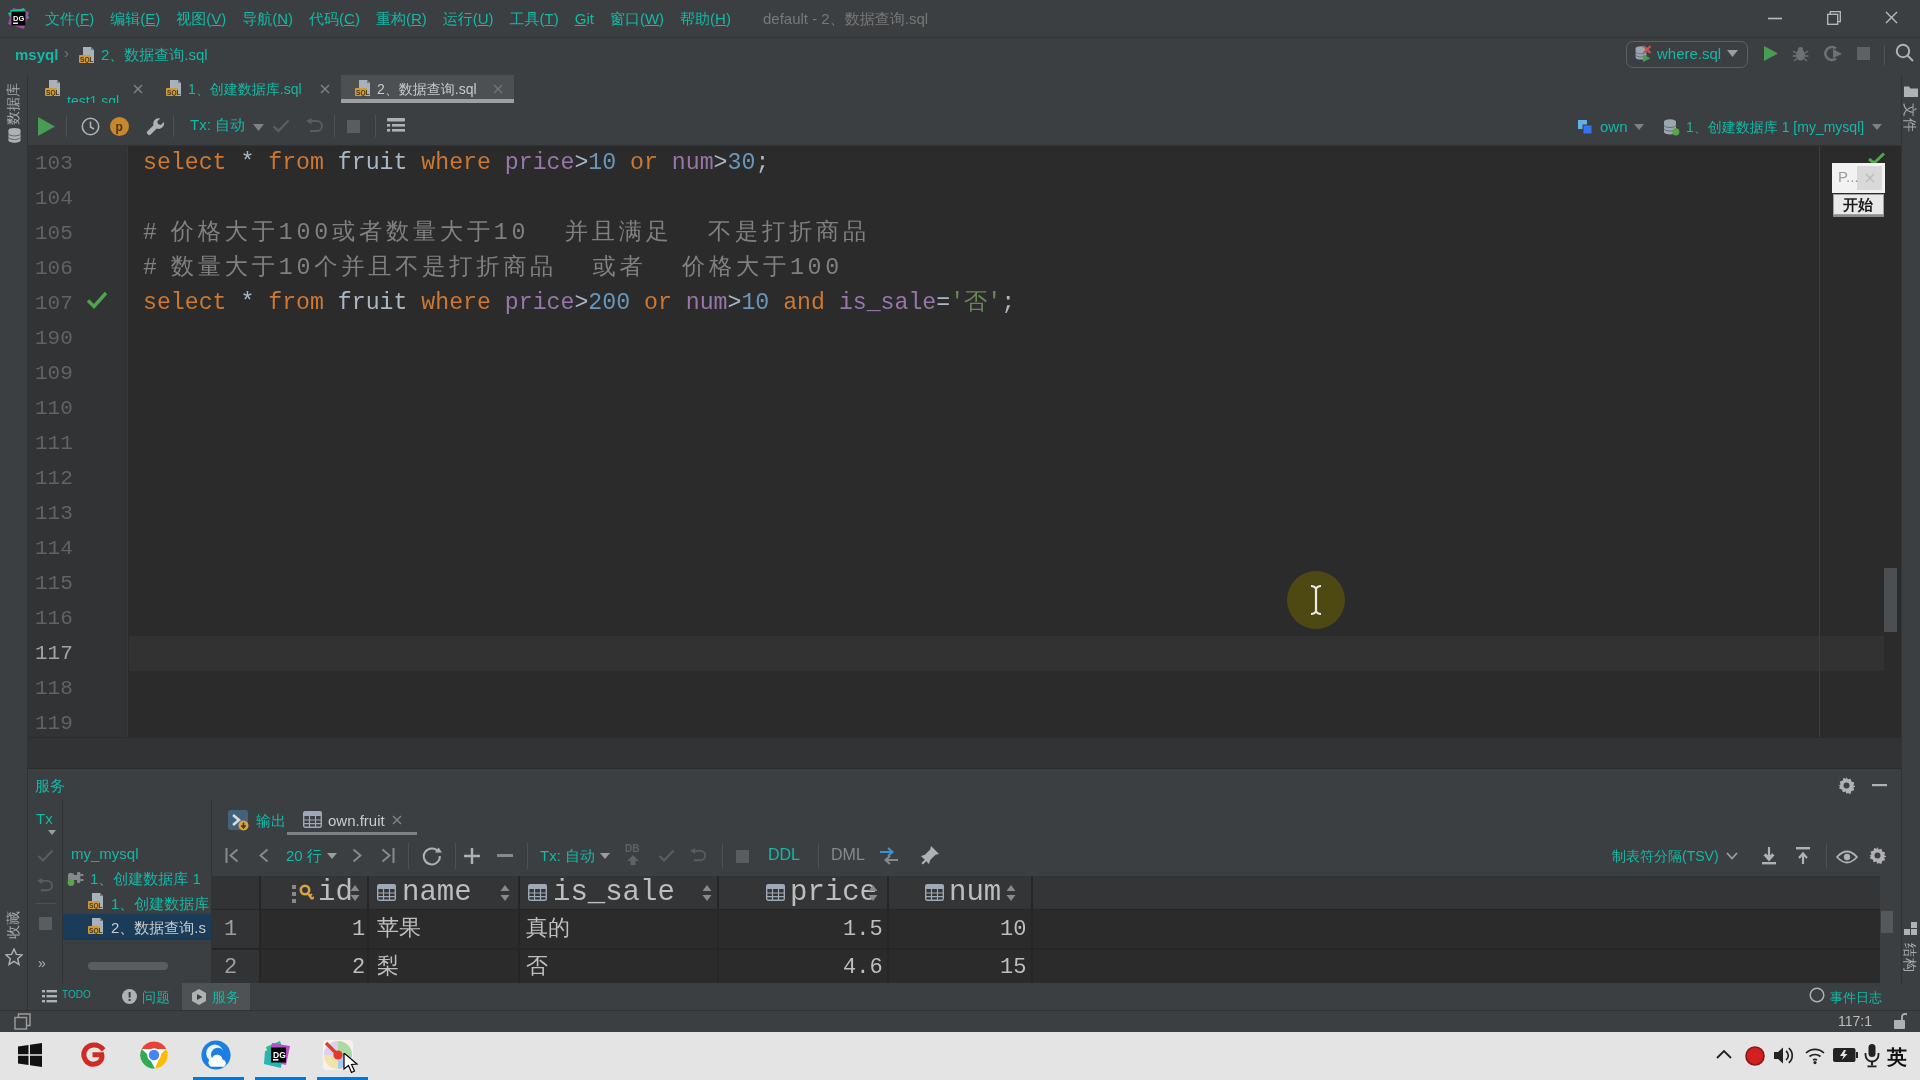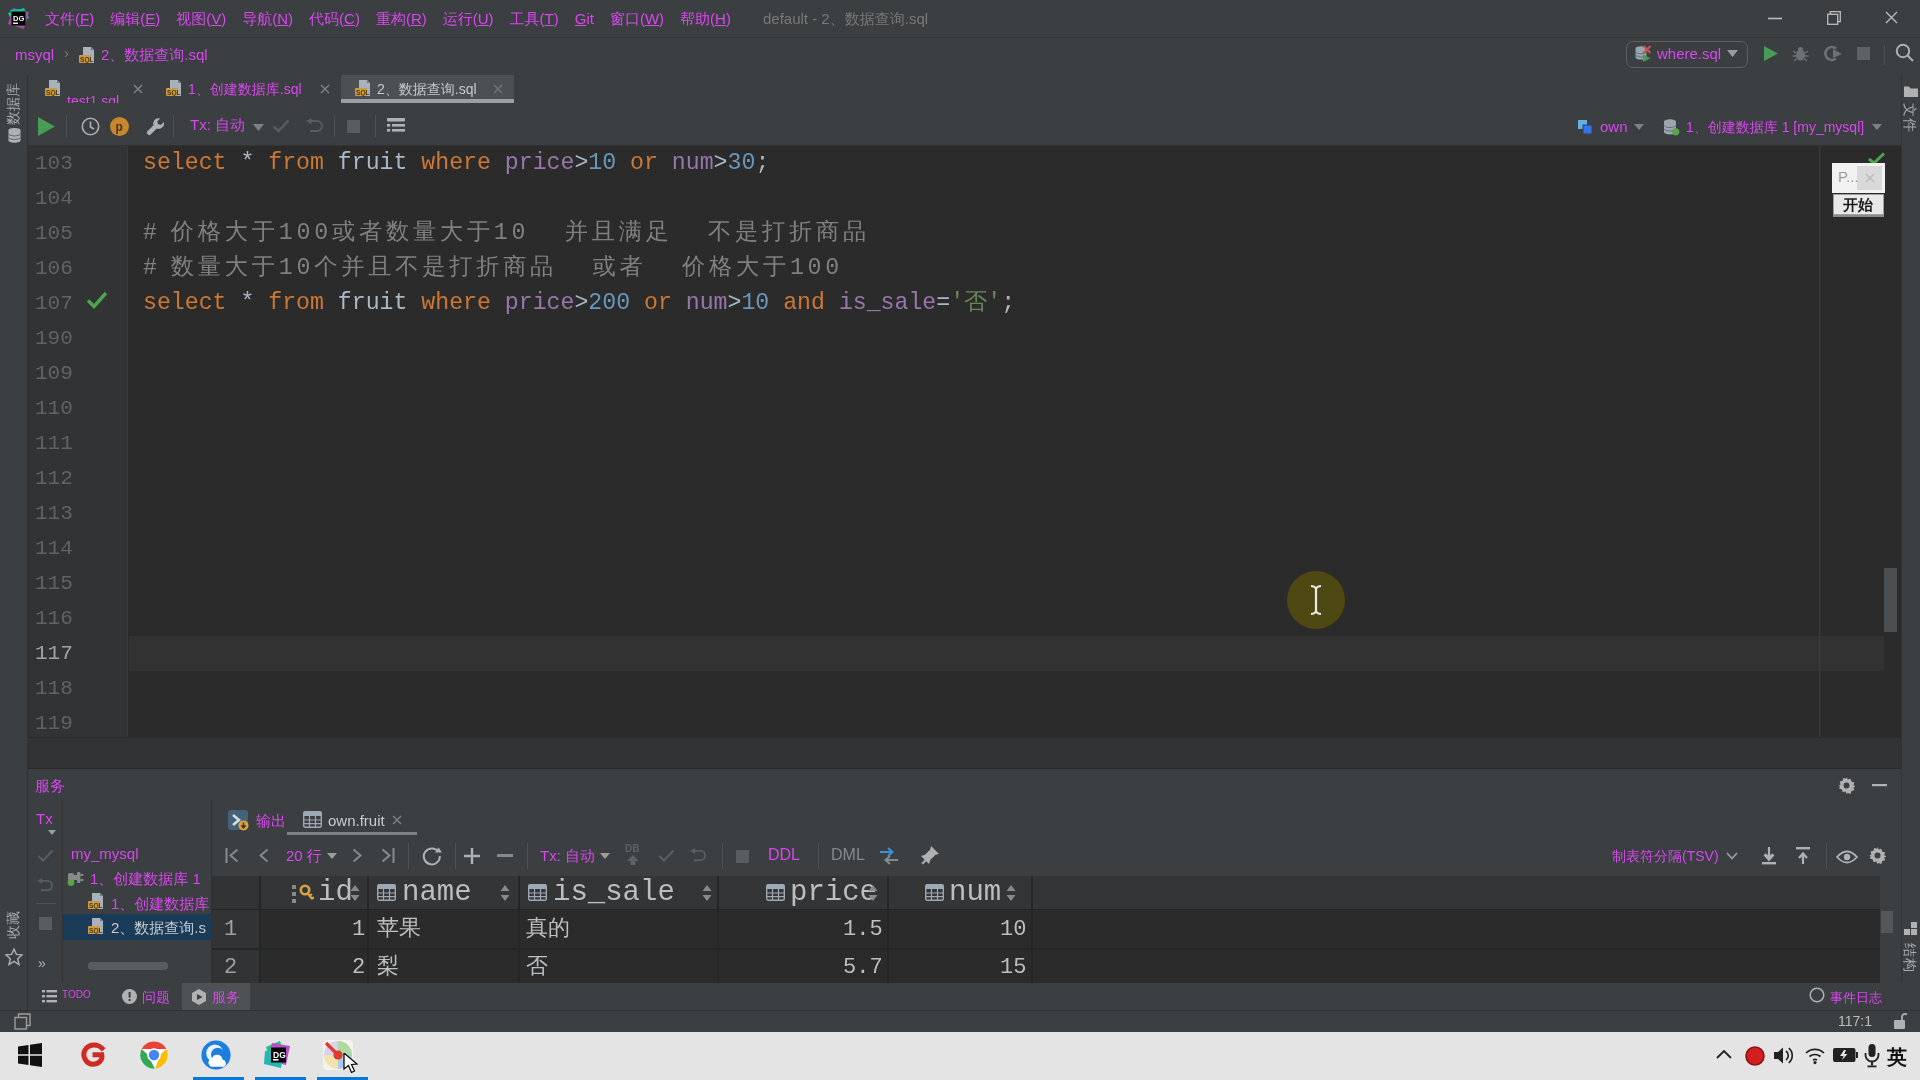--- a/index.html
+++ b/index.html
@@ -1,17 +1,17 @@
 <!DOCTYPE html>
 <html><head><meta charset="utf-8"><style>
 html,body{margin:0;padding:0}
 body{width:1920px;height:1080px;background:#2B2B2B;font-family:"Liberation Sans",sans-serif;overflow:hidden;position:relative}
 .ab{position:absolute;white-space:nowrap}
 .bar{position:absolute;background:#3C3F41}
-.t{color:#d946ef}
+.t{color:#14b8a6}
 .line{position:absolute;left:143px;font-family:"Liberation Mono",monospace;font-size:23.2px;line-height:35px;white-space:pre;color:#A9B7C6}
 .ln{position:absolute;left:35px;width:40px;font-family:"Liberation Mono",monospace;font-size:21px;line-height:35px;color:#606366}
 .k{color:#CC7832}.n{color:#6897BB}.c{color:#808080}.pp{color:#9876AA}.s{color:#6A8759}
 .cjk{letter-spacing:3.8px}
 .sep{position:absolute;width:1px;background:#515151}
 .gridtxt{position:absolute;font-family:"Liberation Mono",monospace;font-size:22px;color:#BCBEC0;line-height:37px;white-space:pre}
 .hdrtxt{position:absolute;font-family:"Liberation Mono",monospace;font-size:29px;color:#BBBDBF;line-height:34px;white-space:pre}
 .menu-i{display:inline-block;margin-right:16px}
 u{text-decoration:underline}
 </style></head><body>
@@ -34,21 +34,21 @@
   </svg>
 <svg class="ab" style="left:1827px;top:11px" width="14" height="14" viewBox="0 0 14 14" fill="none" stroke="#BBB" stroke-width="1.3">
  <rect x="0.7" y="3.3" width="10" height="10"></rect>
     <path d="M3.3 3.3 V0.7 H13.3 V10.7 H10.7"></path>
 </svg>
 <svg class="ab" style="left:1885px;top:11px" width="13" height="13" viewBox="0 0 13 13" stroke="#BBB" stroke-width="1.4">
     <path d="M1 1 L12 12 M12 1 L1 12"></path>
   </svg>
 
 <div class="bar" style="left:0;top:37px;width:1920px;height:38px;border-top:1px solid #353535;box-sizing:border-box"></div>
-<div class="ab t" style="left:15px;top:46px;font-size:15px;font-weight:normal">msyql</div>
+<div class="ab t" style="left:15px;top:46px;font-size:15px;font-weight:bold">msyql</div>
 <div class="ab" style="left:64px;top:44px;font-size:15px;color:#787878">›</div>
 <svg class="ab" style="left:78px;top:46px" width="18" height="18" viewBox="0 0 18 18">
  <path d="M5 1 h8 l3 3 v13 h-11 z" fill="#A8B2BC"></path>
     <path d="M13 1 l3 3 h-3 z" fill="#6E7880"></path>
  <rect x="1" y="9" width="12" height="8" rx="1" fill="#CE9A41"></rect>
  <text x="2" y="15.6" font-size="6.6" font-weight="bold" fill="#4A3A10" font-family="Liberation Sans">SQL</text>
 </svg>
 <div class="ab t" style="left:101px;top:46px;font-size:15px">2、数据查询.sql</div>
 
 <div class="ab" style="left:1626px;top:41px;width:120px;height:25px;border:1px solid #5E6060;border-radius:7px"></div>
@@ -474,21 +474,21 @@
 
 <div class="gridtxt" style="left:352px;top:911px">1</div>
 <div class="gridtxt" style="left:377px;top:911px">苹果</div>
 <div class="gridtxt" style="left:526px;top:911px">真的</div>
 <div class="gridtxt" style="left:843px;top:911px">1.5</div>
 <div class="gridtxt" style="left:1000px;top:911px">10</div>
 
 <div class="gridtxt" style="left:352px;top:949px">2</div>
 <div class="gridtxt" style="left:377px;top:949px">梨</div>
 <div class="gridtxt" style="left:526px;top:949px">否</div>
-<div class="gridtxt" style="left:843px;top:949px">5.7</div>
+<div class="gridtxt" style="left:843px;top:949px">4.6</div>
 <div class="gridtxt" style="left:1000px;top:949px">15</div>
 
 <div class="ab" style="left:1881px;top:911px;width:12px;height:22px;background:#55585A"></div>
 
 <div class="bar" style="left:28px;top:983px;width:1892px;height:27px"></div>
 <div class="ab" style="left:182px;top:983px;width:68px;height:27px;background:#4E5254"></div>
 <svg class="ab" style="left:42px;top:990px" width="15" height="13" viewBox="0 0 15 13" fill="#AFB1B3">
       <rect x="0" y="0" width="3" height="2.4"></rect>
       <rect x="4.5" y="0" width="10.5" height="2.4"></rect>
       <rect x="0" y="5" width="3" height="2.4"></rect>

